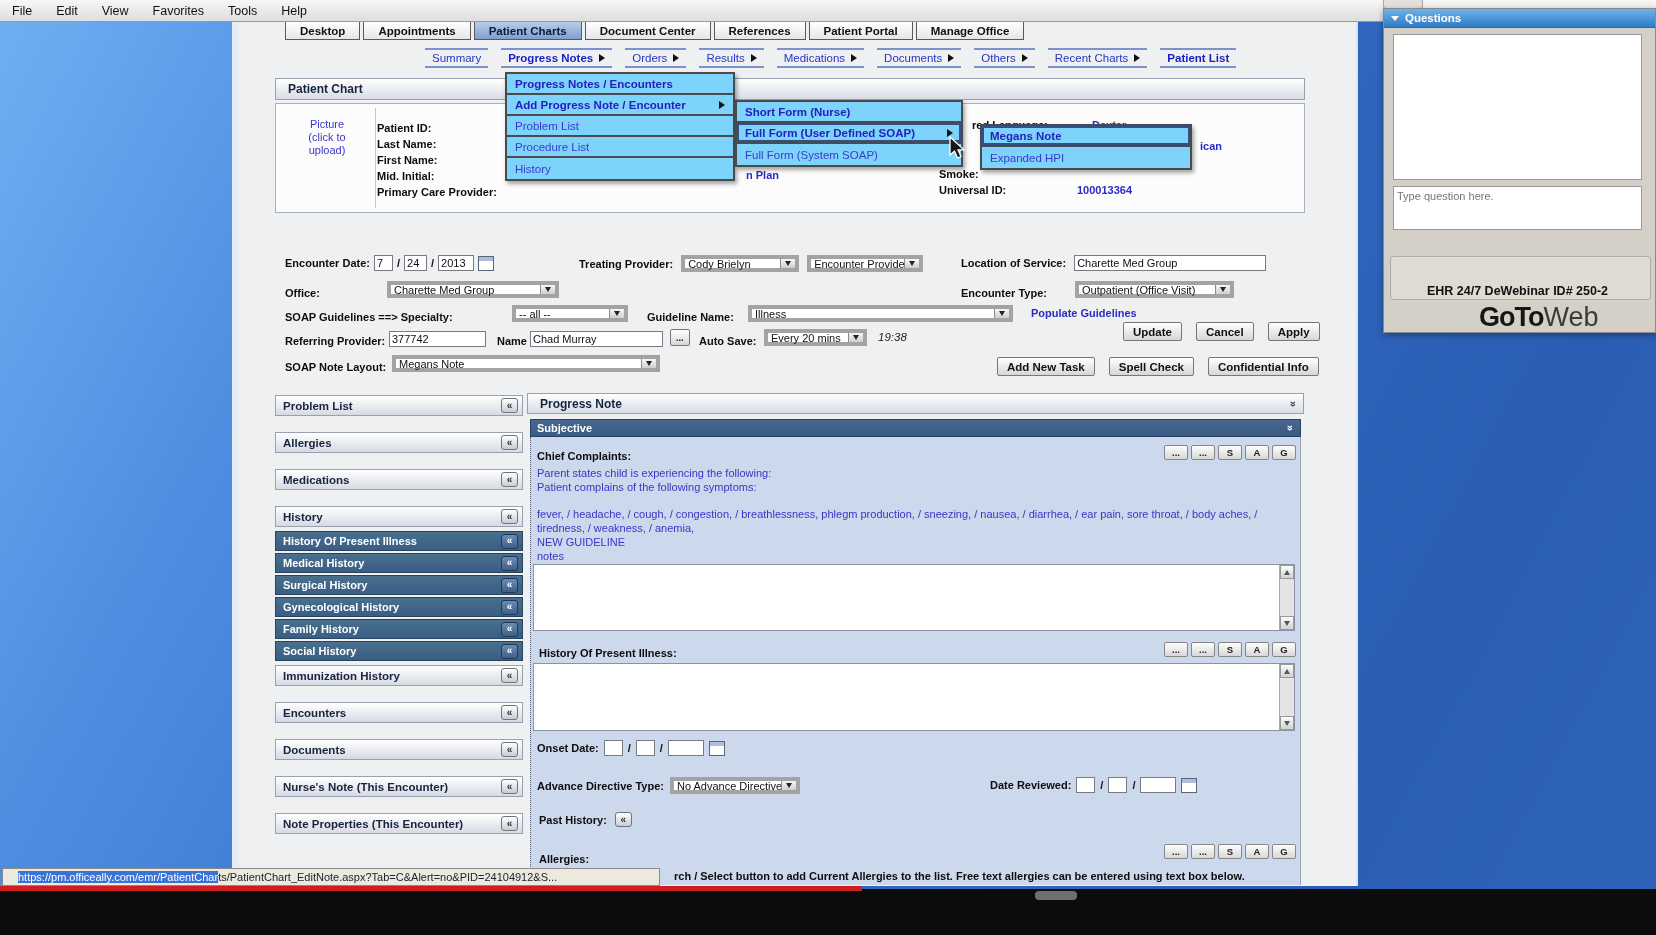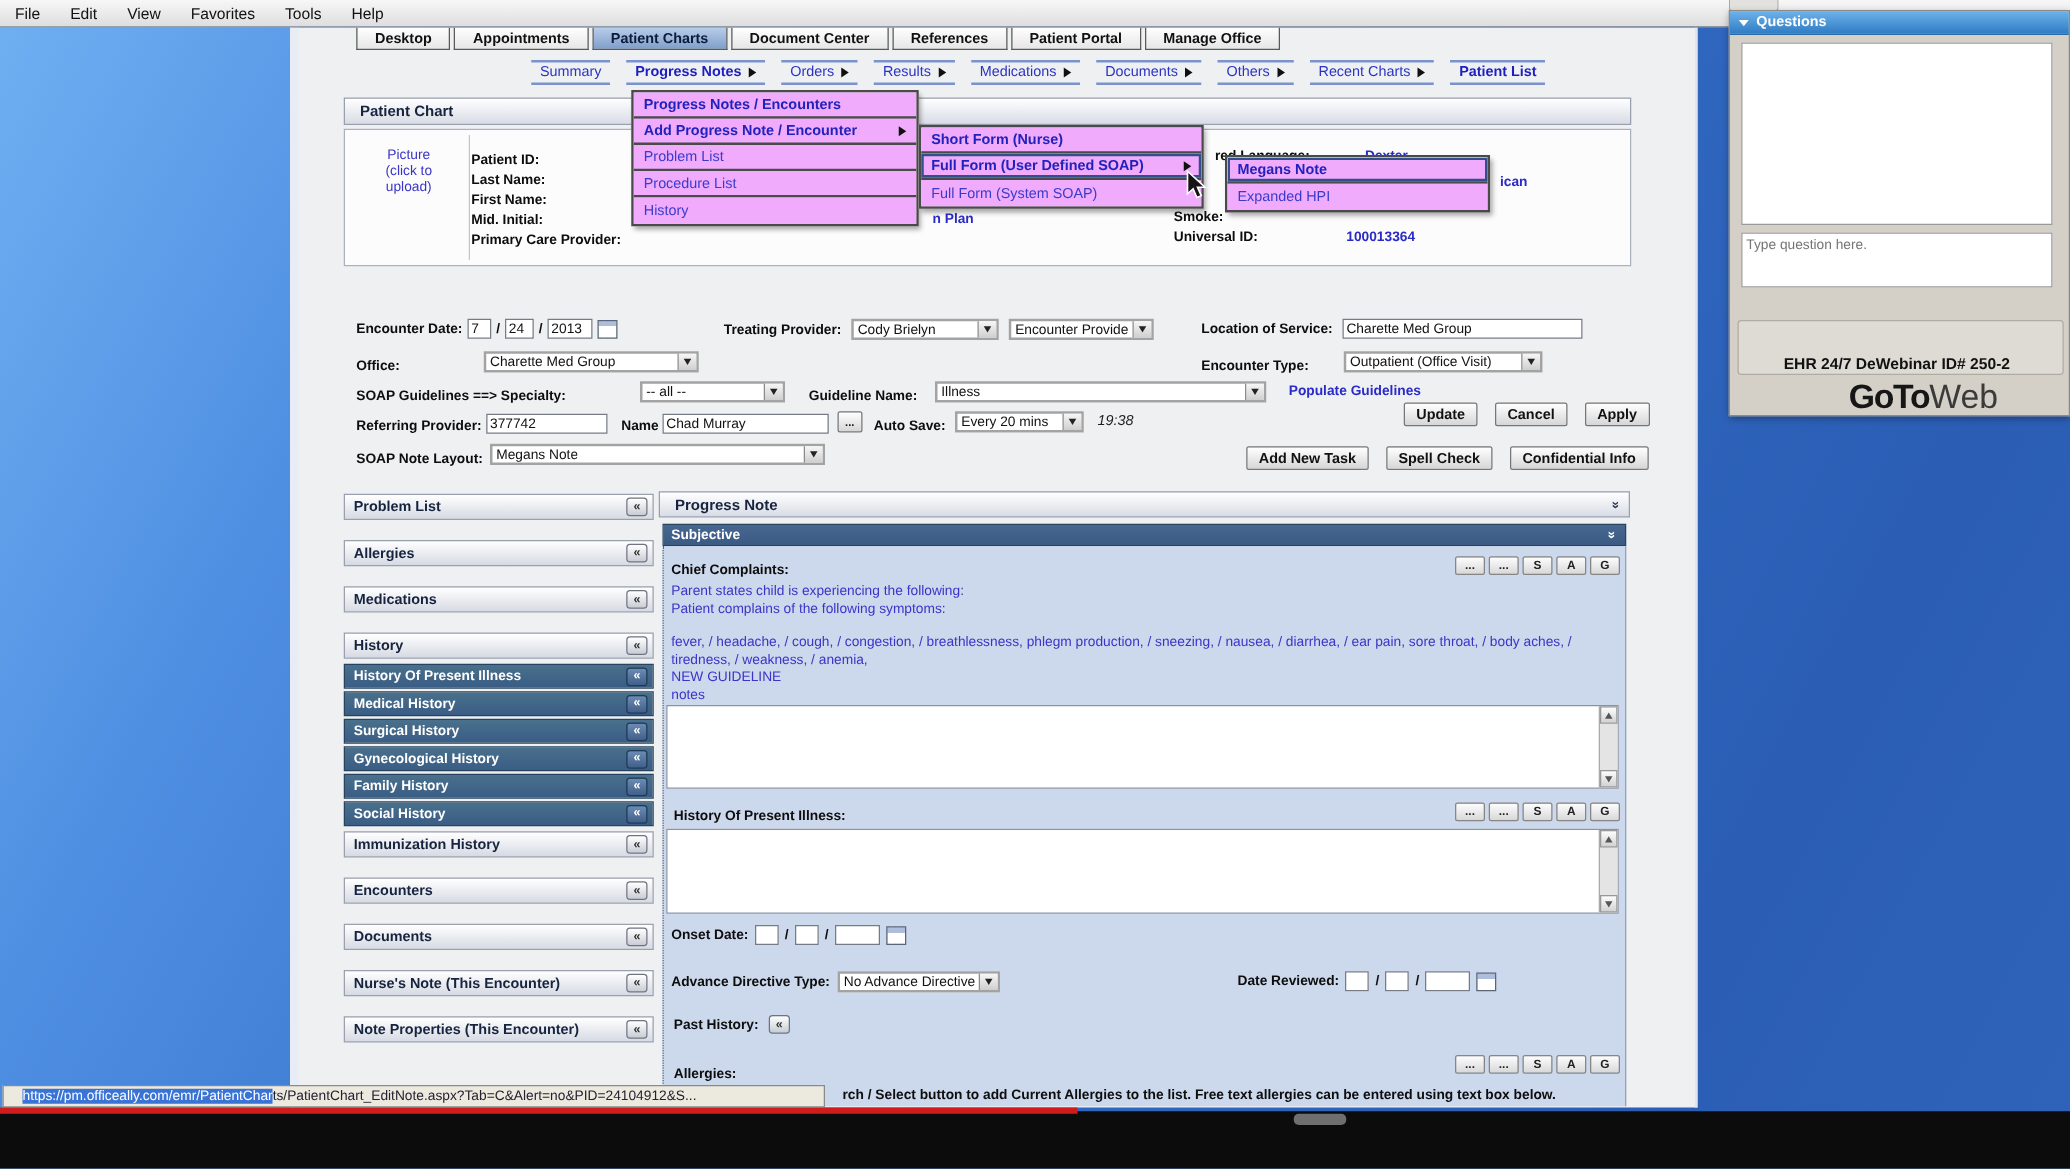--- a/index.html
+++ b/index.html
@@ -24,21 +24,21 @@
   .subnav{position:absolute;left:186px;top:26px;display:flex;gap:13px;align-items:center}
   .sn{display:flex;align-items:center;gap:6px;padding:2px 7px;border-top:2px solid #7b92cc;border-bottom:2px solid #7b92cc;color:#2a33c4;font-size:11.5px;white-space:nowrap}
   .sn.bold{font-weight:bold;color:#1d1dc0}
   .tri-r{width:0;height:0;border-left:6px solid #101010;border-top:4px solid transparent;border-bottom:4px solid transparent}
   .tri-d{width:0;height:0;border-top:5px solid #222;border-left:3.5px solid transparent;border-right:3.5px solid transparent}
   
   .hdr{background:linear-gradient(#ffffff,#d8dce5);border:1px solid #98a0b0;color:#16243f;font-weight:bold;font-size:12px;display:flex;align-items:center;padding-left:12px}
   .infobox{background:#fcfcfd;border:1px solid #aab0bc}
   
   .inp{background:#fff;border:1px solid #767b85;height:16px;font-size:11px;padding:0 2px;font-family:"Liberation Sans",sans-serif;color:#111}
-  .sel{display:flex;align-items:center;background:#fff;border:2px solid #a3a3a3;height:17px;font-size:11px;color:#111}
+  .sel{display:flex;align-items:center;background:#fff;border:4px solid #a3a3a3;height:17px;font-size:11px;color:#111}
   .sel .lab{padding-left:3px;white-space:nowrap;overflow:hidden}
   .sel .dd{margin-left:auto;width:15px;align-self:stretch;background:linear-gradient(#f6f6f6,#cfcfcf);border-left:1px solid #8a8a8a;display:flex;align-items:center;justify-content:center;flex:none}
   .cal{width:16px;height:15px;background:linear-gradient(#aebddb 0 4px,#ffffff 4px),repeating-linear-gradient(90deg,#ccd4e4 0 3px,#fff 3px 5px);border:1px solid #5a6578;flex:none}
   .btn{background:linear-gradient(#ffffff,#d6d6d6);border:1px solid #777;border-radius:2px;font-size:11.5px;font-weight:bold;color:#111;display:flex;align-items:center;justify-content:center;padding:0 9px;height:19px;white-space:nowrap}
   .mini{width:24px;height:15px;background:linear-gradient(#fdfdfd,#d8d8d8);border:1px solid #868686;border-radius:2px;font-size:9.5px;font-weight:bold;color:#222;display:flex;align-items:center;justify-content:center}
   .minis{position:absolute;right:4px;display:flex;gap:3px}
   
   .side{position:absolute;left:36px;width:248px;height:21px;display:flex;align-items:center;padding-left:7px}
   .side.light{background:linear-gradient(#ffffff,#d6dae3);border:1px solid #9aa0ad;color:#16243f;font-weight:bold;font-size:11.5px}
   .side.dark{background:linear-gradient(#49708c,#3a5d85);border:1px solid #27435f;color:#fff;font-weight:bold;font-size:11px;height:20px}
@@ -52,21 +52,21 @@
   .darkbar .chev{color:#fff}
   .pncontent{position:absolute;left:3px;top:44px;width:771px;height:448px;background:#ccd8ec;border-left:1px dotted #55617a;border-right:1px solid #9aa2b2}
   .ta{position:absolute;background:#fff;border:1px solid #8a93a5}
   .sb{position:absolute;right:0;top:0;bottom:0;width:15px;background:#e4e4e4;border-left:1px solid #aaa}
   .sbu,.sbd{position:absolute;left:0;width:14px;height:14px;background:linear-gradient(#fdfdfd,#d2d2d2);border:1px solid #999;display:flex;align-items:center;justify-content:center}
   .sbu{top:0}.sbd{bottom:0}
   .tri-u2{width:0;height:0;border-bottom:5px solid #555;border-left:3.5px solid transparent;border-right:3.5px solid transparent}
   .tri-d2{width:0;height:0;border-top:5px solid #555;border-left:3.5px solid transparent;border-right:3.5px solid transparent}
   
   .menu{position:absolute;background:#fff;border:2px solid #4a4a4a;box-shadow:2px 3px 4px rgba(0,0,0,.35);z-index:50}
-  .mi{height:21px;display:flex;align-items:center;padding:0 8px;border-bottom:2px solid #4a4a4a;font-size:11.5px;color:#3a3acc;background:#f0abfc;white-space:nowrap}
+  .mi{height:21px;display:flex;align-items:center;padding:0 8px;border-bottom:2px solid #4a4a4a;font-size:11.5px;color:#3a3acc;background:#7dd3fc;white-space:nowrap}
   .mi:last-child{border-bottom:none}
   .mi.bold{font-weight:bold;color:#2222bb}
   .mi.hl{box-shadow:inset 0 0 0 2px #30508c}
   .mi .tri-r{margin-left:auto;border-left-color:#111}
   
   .gtw{position:absolute;left:1383px;top:8px;width:273px;height:325px;background:#d4d0c8;border:1px solid #8a8a8a;box-shadow:0 2px 6px rgba(0,0,0,.35);z-index:90}
   .gtwhdr{position:absolute;left:0;top:0;right:0;height:19px;background:linear-gradient(#6db2ea,#2f7cc4);display:flex;align-items:center;gap:6px;padding-left:7px;color:#fff;font-size:11.5px;font-weight:bold;border-bottom:1px solid #2a6aa8}
   .tri-dw{width:0;height:0;border-top:5px solid #fff;border-left:4px solid transparent;border-right:4px solid transparent}
   .gtwlog{position:absolute;left:9px;top:25px;width:249px;height:146px;background:#fff;border:1px solid #9a9a9a}
   .gtwinput{position:absolute;left:9px;top:177px;width:249px;height:44px;background:#fff;border:1px solid #9a9a9a;font-size:11px;color:#8a8a8a;padding:3px;resize:none;font-family:"Liberation Sans",sans-serif}

